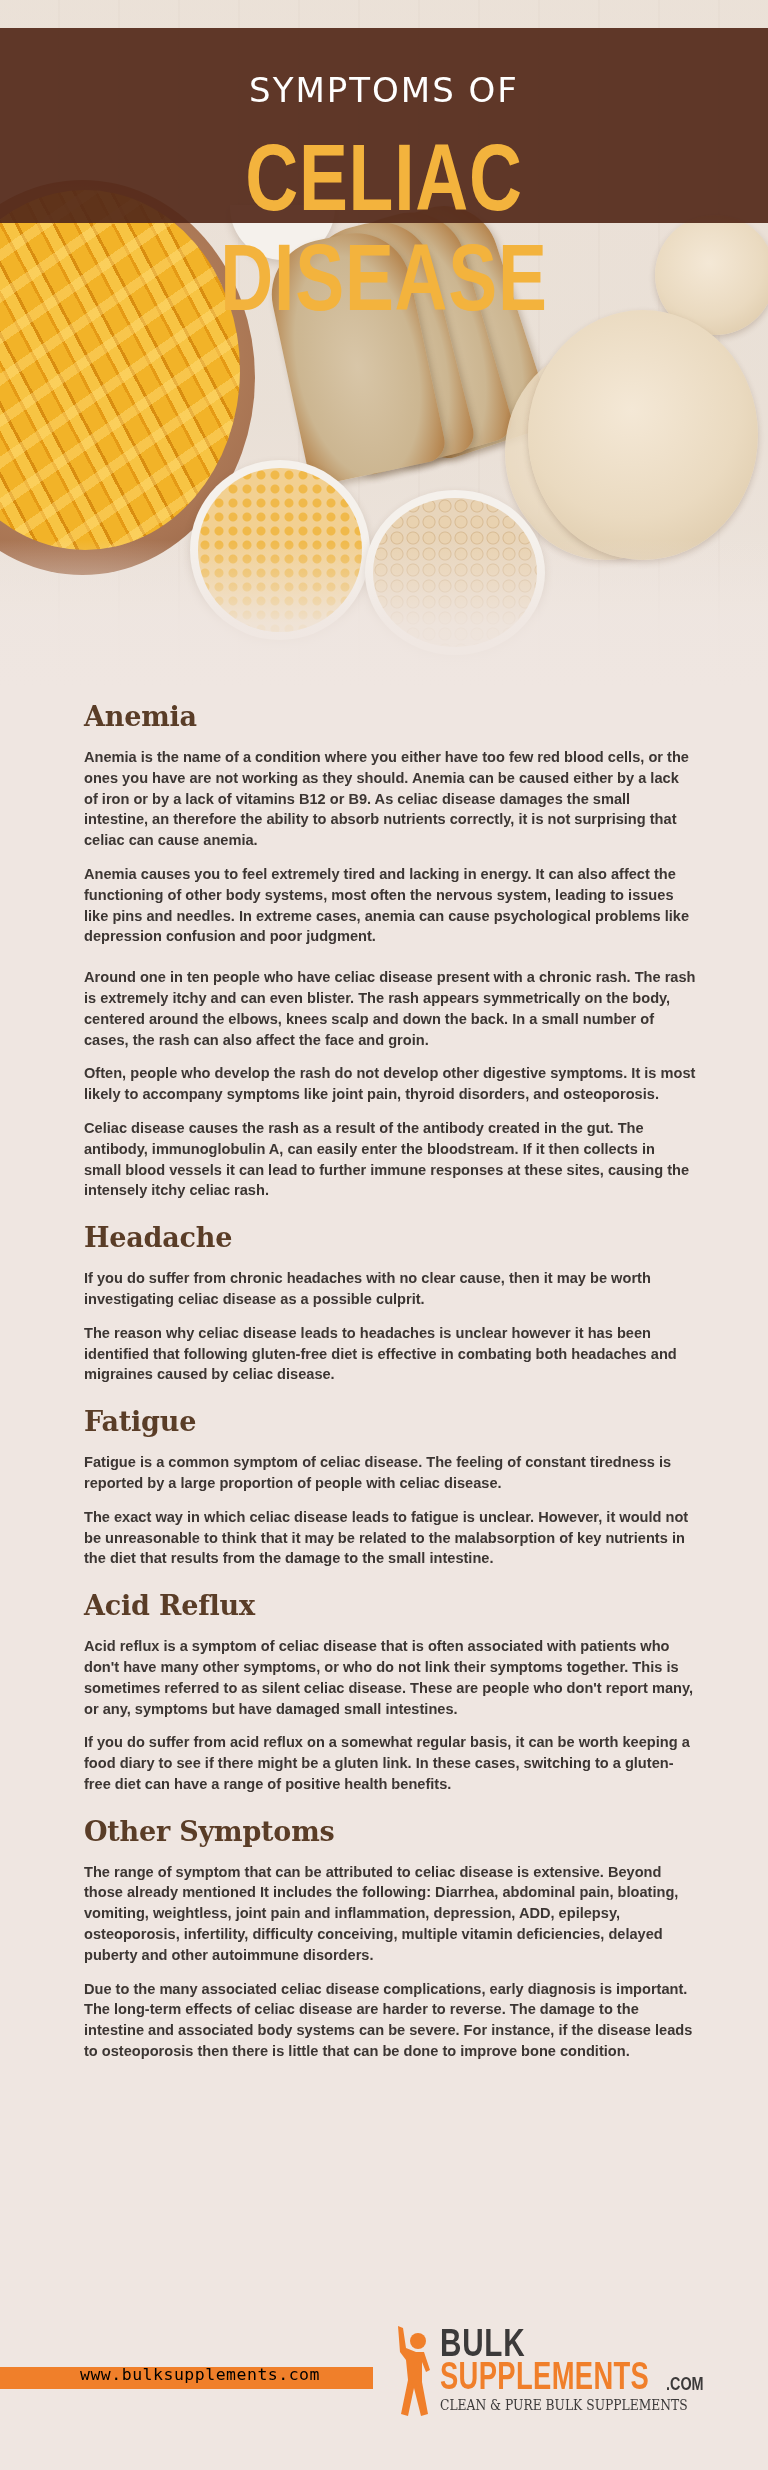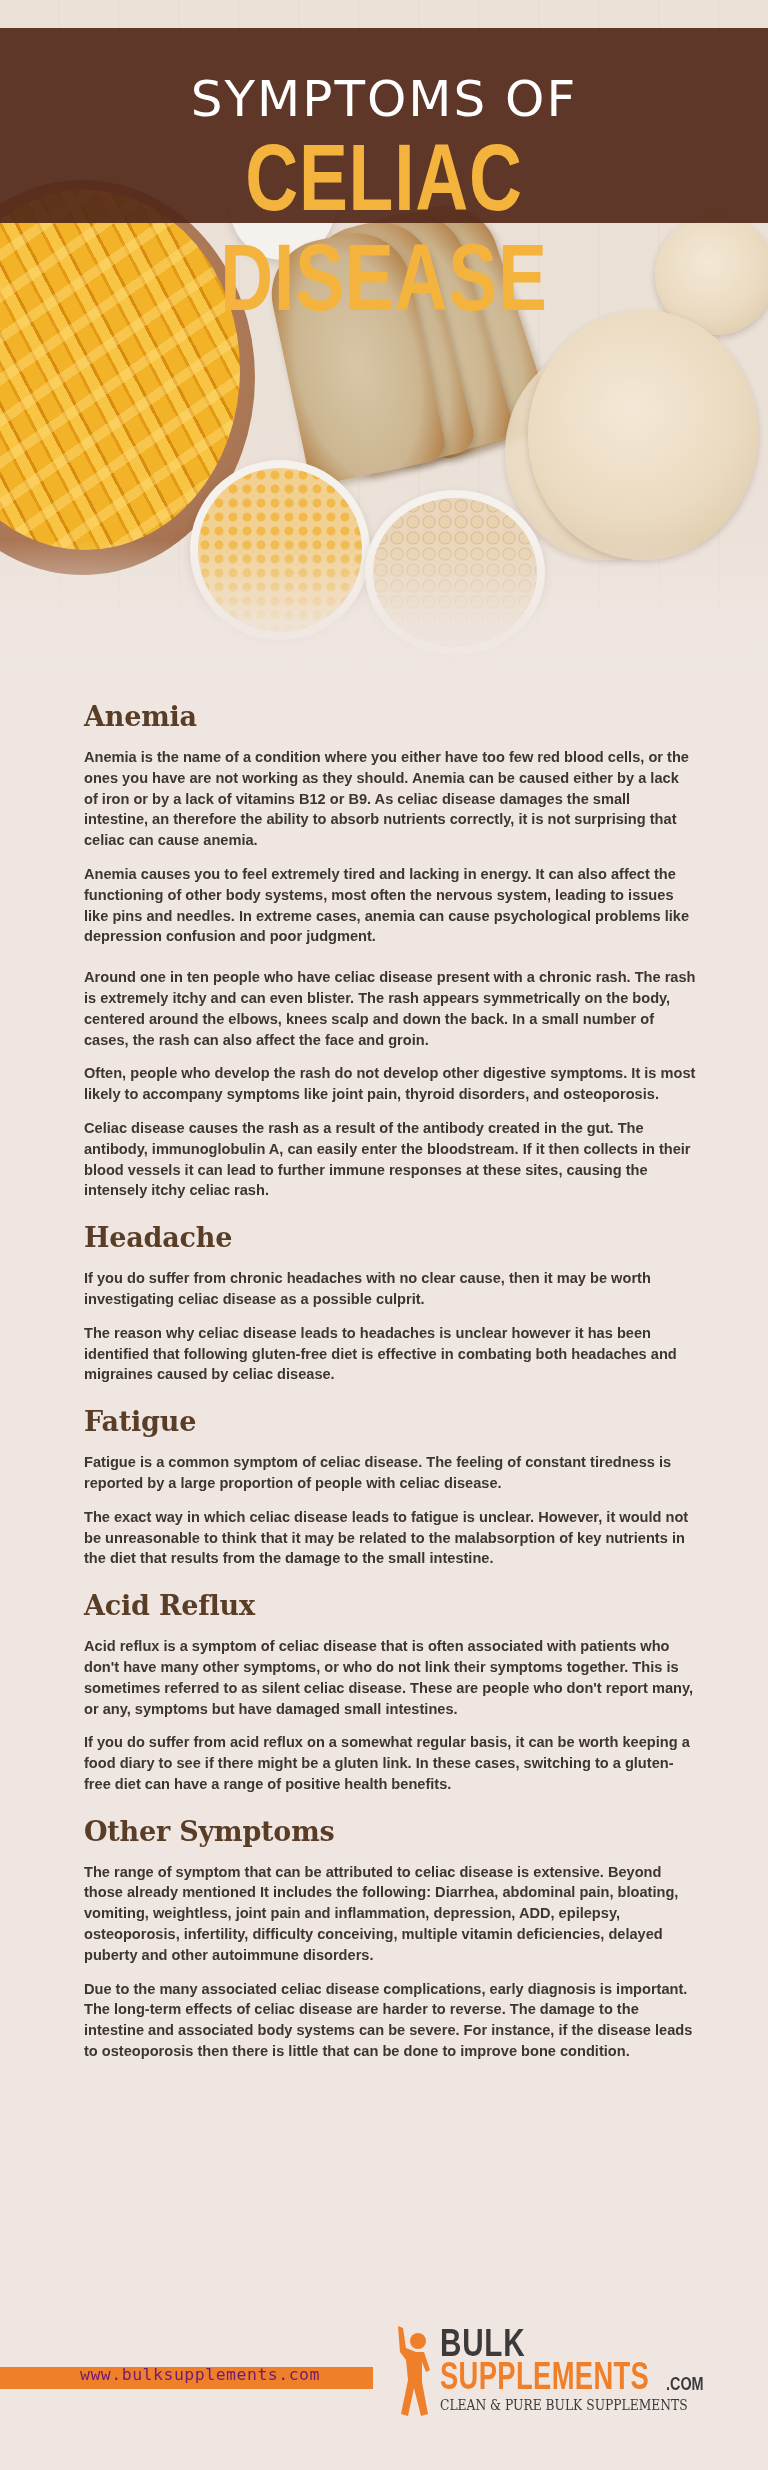--- a/index.html
+++ b/index.html
@@ -38,35 +38,35 @@
   .corn-bowl .bowl-inner { background: radial-gradient(circle, #f0b94a 0 4px, transparent 5px) 0 0/14px 14px, #f2d091; }
   .chick-bowl { left: 365px; top: 490px; width: 180px; height: 165px; }
   .chick-bowl .bowl-inner { background: radial-gradient(circle, #e9d2b0 0 5px, #d8bc95 6px, transparent 7px) 0 0/16px 16px, #e8d5bb; }
   .small-bowl { left: 230px; top: 205px; width: 105px; height: 55px; border-radius: 0 0 55px 55px; }
   .hero-fade { position: absolute; left: 0; top: 540px; width: 768px; height: 150px;
     background: linear-gradient(180deg, rgba(239,230,225,0) 0%, rgba(239,230,225,.85) 55%, #efe6e1 100%); }
 
   .banner { position: absolute; left: 0; top: 28px; width: 768px; height: 195px;
     background: rgba(82,40,25,.92); }
   .banner-sub { position: absolute; left: 0; width: 768px; top: 42px; text-align: center;
-    color: #ffffff; font-size: 50px; letter-spacing: 2px; font-family: "DejaVu Sans", sans-serif; font-weight: normal; }
+    color: #ffffff; font-size: 34px; letter-spacing: 2px; font-family: "DejaVu Sans", sans-serif; font-weight: normal; }
   .banner-main { position: absolute; left: 0; width: 768px; top: 100px; text-align: center;
     color: #f3b33d; font-size: 94px; font-weight: bold; line-height: 100px; letter-spacing: 1px;
     font-family: "Liberation Sans", sans-serif; transform: scaleX(.78); transform-origin: 50% 50%; }
 
   
   .content { position: absolute; left: 84px; top: 700px; width: 612px; }
   .section { margin-bottom: 0; }
   .sec-title { font-family: "DejaVu Serif", serif; color: #5a3d27; font-size: 27px; line-height: 34px;
     font-weight: bold; margin-bottom: 13px; letter-spacing: -.2px; }
   .para { font-size: 14.6px; line-height: 20.8px; color: #3c3633; margin-bottom: 13px; font-weight: bold; }
 
   
   .url-bar { position: absolute; left: 0; top: 2367px; width: 373px; height: 22px; background: #f07f2a; }
-  .url-text { position: absolute; left: 80px; top: 2365px; font-size: 16.5px; color: #701a75;
+  .url-text { position: absolute; left: 80px; top: 2365px; font-size: 16.5px; color: #000000;
     font-family: "DejaVu Sans Mono", monospace; letter-spacing: .5px; }
   .logo { position: absolute; left: 394px; top: 2326px; width: 330px; height: 100px; }
   .logo-figure { position: absolute; left: 0; top: 0; width: 40px; height: 92px; }
   .logo-bulk { position: absolute; left: 46px; top: 0px; font-size: 38px; font-weight: bold; color: #3c3a3a;
     line-height: 34px; transform: scaleX(.78); transform-origin: 0 0; letter-spacing: 1px; }
   .logo-supp { position: absolute; left: 46px; top: 33px; font-size: 38px; font-weight: bold; color: #f07f2a;
     line-height: 34px; transform: scaleX(.72); transform-origin: 0 0; letter-spacing: .5px; }
   .logo-com { position: absolute; left: 272px; top: 48px; font-size: 18px; font-weight: bold; color: #3c3a3a;
     transform: scaleX(.8); transform-origin: 0 0; }
   .logo-tag { position: absolute; left: 46px; top: 70px; font-size: 15px; color: #3c3a3a; font-family: "DejaVu Serif", serif;
@@ -107,21 +107,21 @@
 
     <div class="section" style="margin-bottom:20px">
       <h2 class="sec-title">Anemia</h2>
       <p class="para">Anemia is the name of a condition where you either have too few red blood cells, or the ones you have are not working as they should. Anemia can be caused either by a lack of iron or by a lack of vitamins B12 or B9. As celiac disease damages the small intestine, an therefore the ability to absorb nutrients correctly, it is not surprising that celiac can cause anemia.</p>
       <p class="para">Anemia causes you to feel extremely tired and lacking in energy. It can also affect the functioning of other body systems, most often the nervous system, leading to issues like pins and needles. In extreme cases, anemia can cause psychological problems like depression confusion and poor judgment.</p>
     </div>
 
     <div class="section" style="margin-bottom:20px">
       <p class="para">Around one in ten people who have celiac disease present with a chronic rash. The rash is extremely itchy and can even blister. The rash appears symmetrically on the body, centered around the elbows, knees scalp and down the back. In a small number of cases, the rash can also affect the face and groin.</p>
       <p class="para">Often, people who develop the rash do not develop other digestive symptoms. It is most likely to accompany symptoms like joint pain, thyroid disorders, and osteoporosis.</p>
-      <p class="para">Celiac disease causes the rash as a result of the antibody created in the gut. The antibody, immunoglobulin A, can easily enter the bloodstream. If it then collects in their blood vessels it can lead to further immune responses at these sites, causing the intensely itchy celiac rash.</p>
+      <p class="para">Celiac disease causes the rash as a result of the antibody created in the gut. The antibody, immunoglobulin A, can easily enter the bloodstream. If it then collects in small blood vessels it can lead to further immune responses at these sites, causing the intensely itchy celiac rash.</p>
     </div>
 
     <div class="section" style="margin-bottom:20px">
       <h2 class="sec-title">Headache</h2>
       <p class="para">If you do suffer from chronic headaches with no clear cause, then it may be worth investigating celiac disease as a possible culprit.</p>
       <p class="para">The reason why celiac disease leads to headaches is unclear however it has been identified that following gluten-free diet is effective in combating both headaches and migraines caused by celiac disease.</p>
     </div>
 
     <div class="section" style="margin-bottom:20px">
       <h2 class="sec-title">Fatigue</h2>

